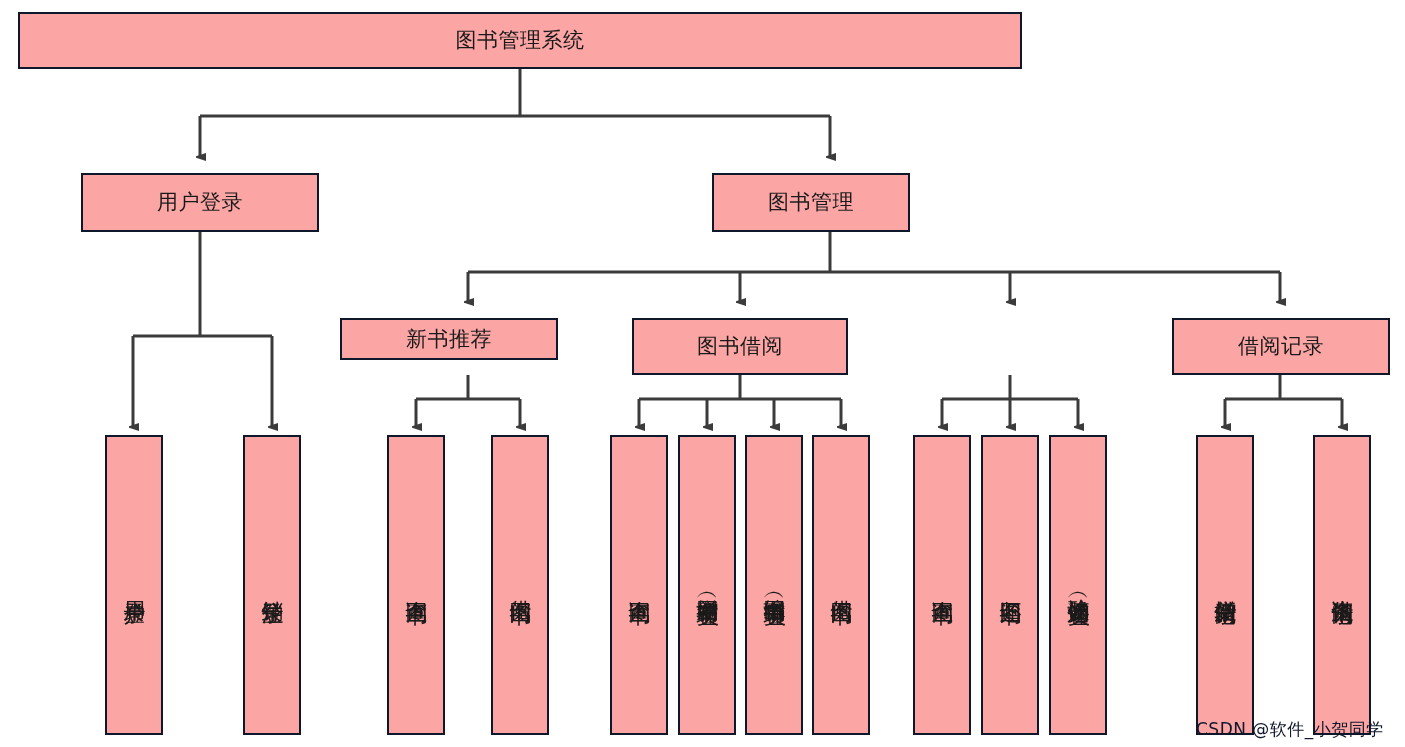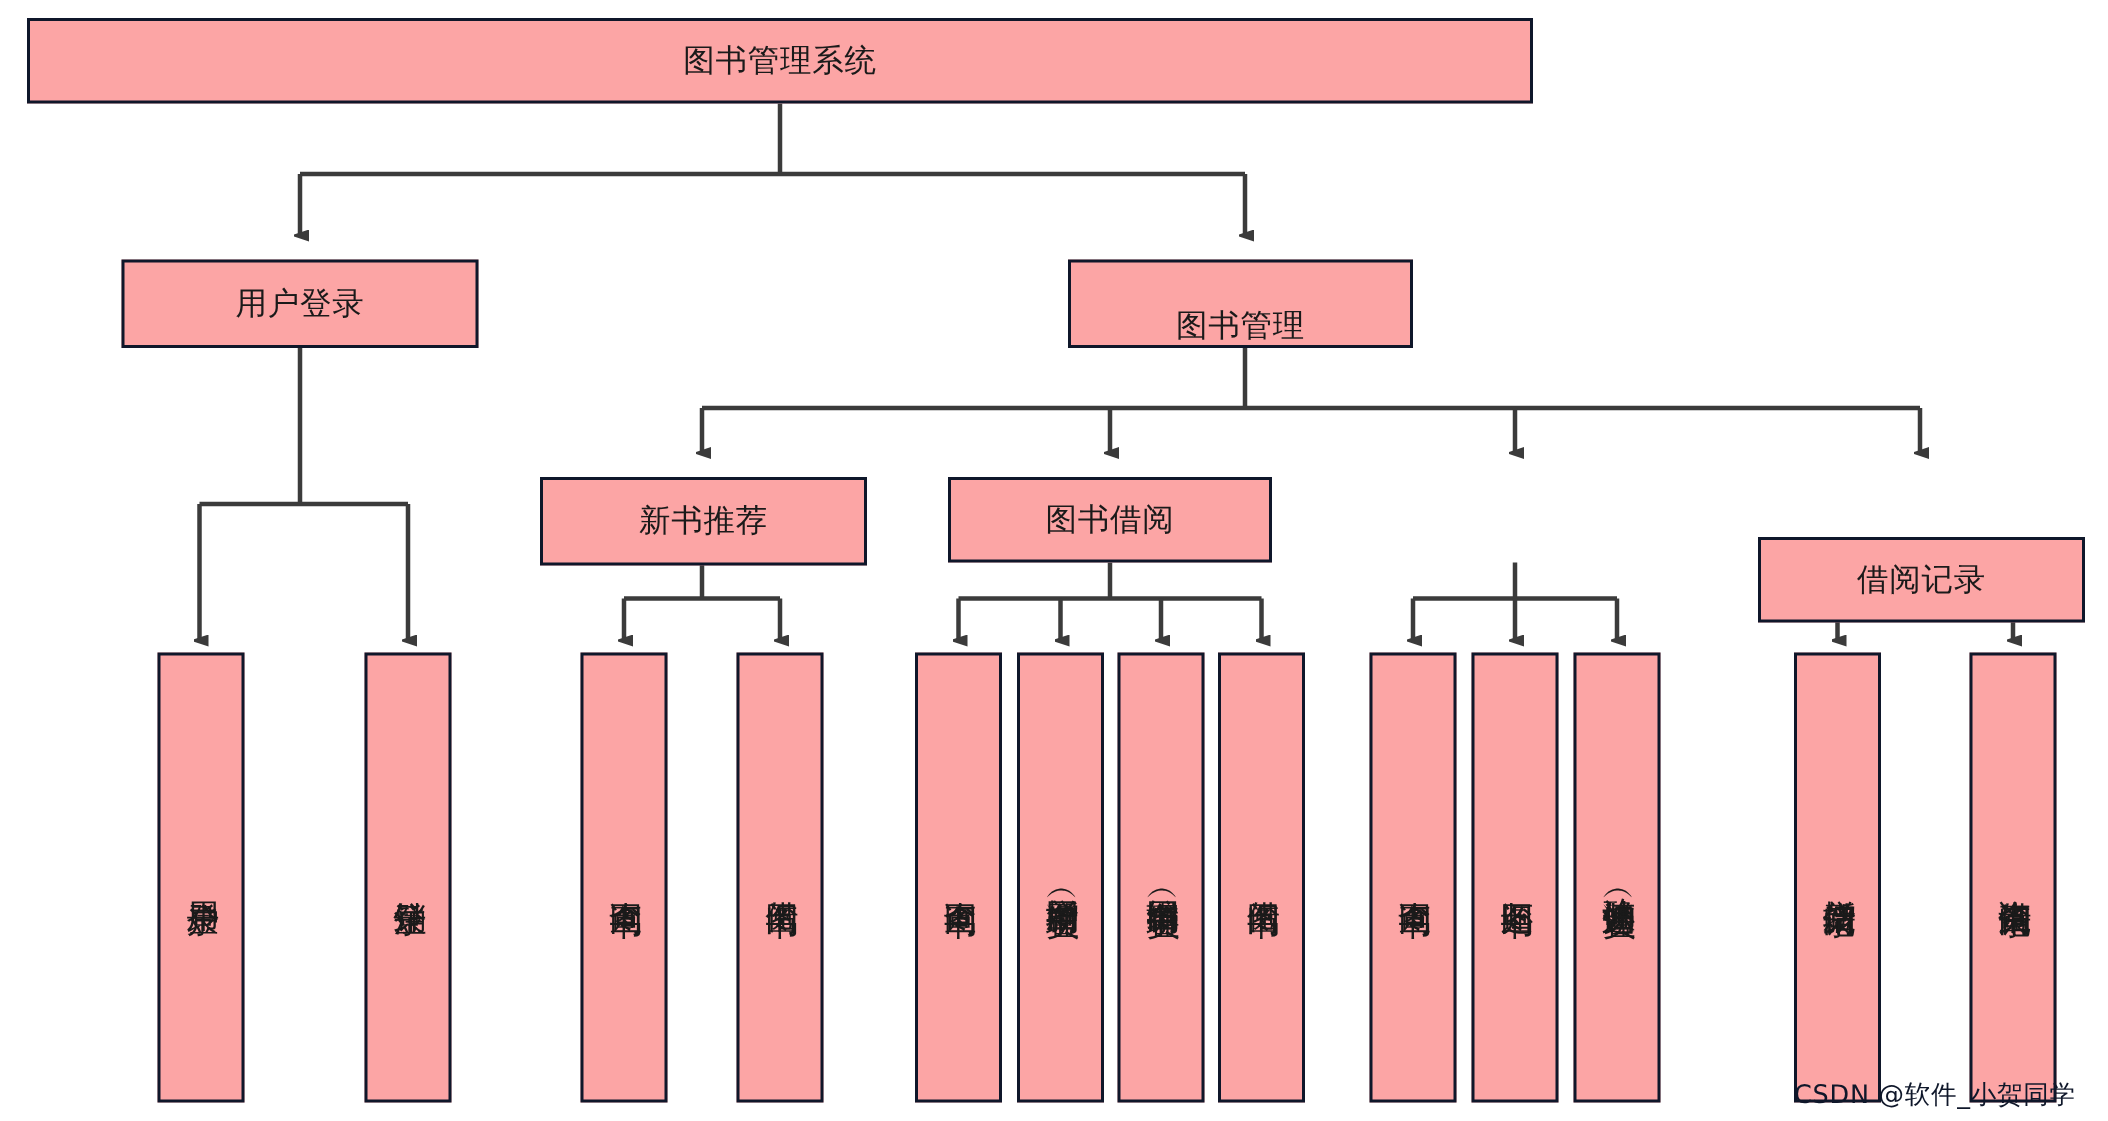--- a/index.html
+++ b/index.html
@@ -115,31 +115,31 @@
     </g>
   </svg>
 
   <div class="node horiz" style="left:18px; top:12px; width:1004px; height:57px;">
     <span class="label">图书管理系统</span>
   </div>
 
   <div class="node horiz" style="left:81px; top:173px; width:238px; height:59px;">
     <span class="label">用户登录</span>
   </div>
-  <div class="node horiz" style="left:712px; top:173px; width:230px; height:59px;align-items:flex-end;">
+  <div class="node horiz" style="left:712px; top:173px; width:198px; height:59px;">
     <span class="label">图书管理</span>
   </div>
 
-  <div class="node horiz" style="left:360px; top:318px; width:218px; height:59px;">
+  <div class="node horiz" style="left:340px; top:318px; width:218px; height:42px;">
     <span class="label">新书推荐</span>
   </div>
   <div class="node horiz" style="left:632px; top:318px; width:216px; height:57px;">
     <span class="label">图书借阅</span>
   </div>
-  <div class="node horiz" style="left:1172px; top:318px; width:218px; height:57px;margin-top:40px;">
+  <div class="node horiz" style="left:1172px; top:318px; width:218px; height:57px;">
     <span class="label">借阅记录</span>
   </div>
 
   <div class="node vert" style="left:105px; top:435px; width:58px; height:300px;">
     <span class="label">用户登录</span>
   </div>
   <div class="node vert" style="left:243px; top:435px; width:58px; height:300px;">
     <span class="label">注销登录</span>
   </div>
 

